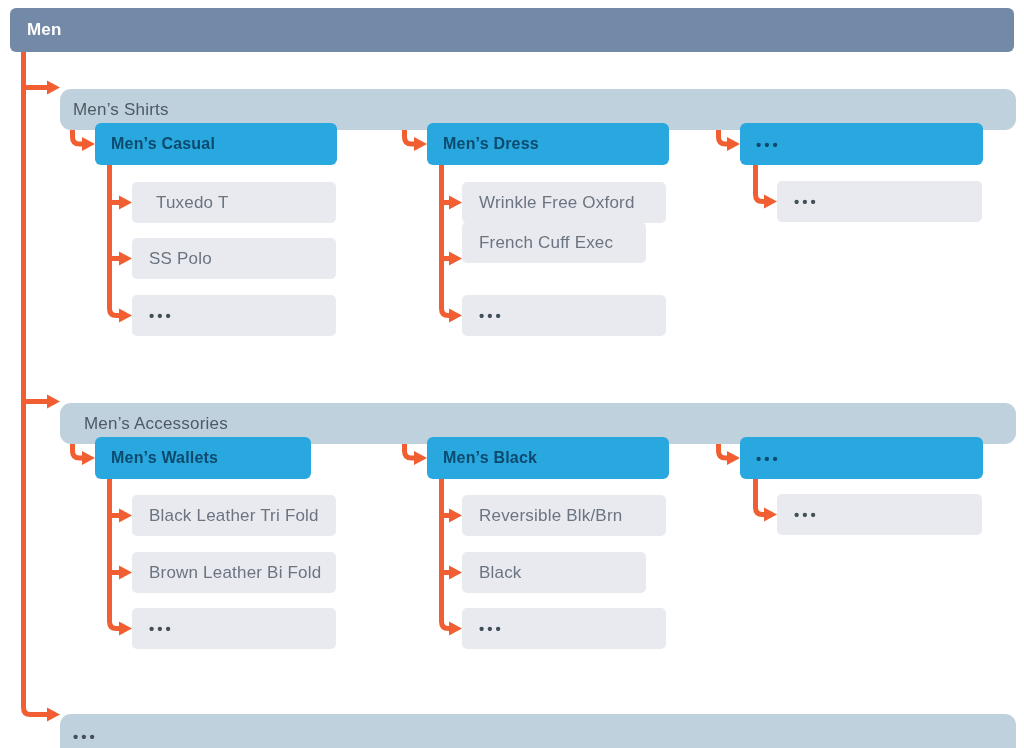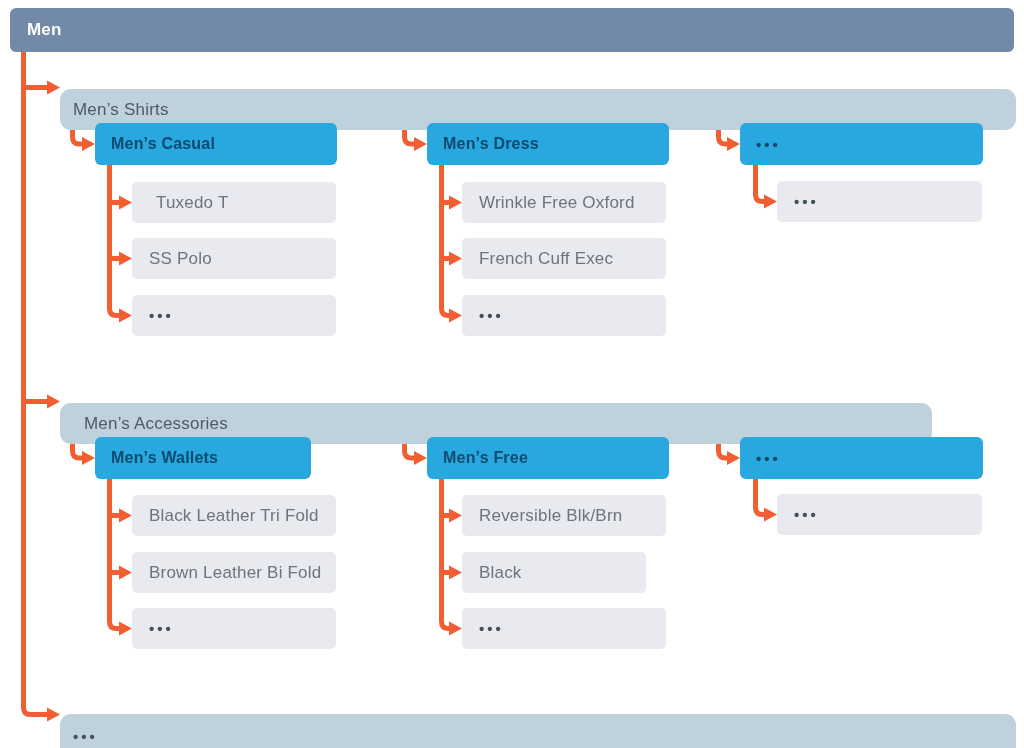--- a/index.html
+++ b/index.html
@@ -120,34 +120,34 @@
 
   <div class="node section" style="left:60px;top:67px;width:956px;height:41px;">Men’s Shirts</div>
 
   <div class="node cat" style="left:95px;top:123px;width:242px;height:42px;">Men’s Casual</div>
   <div class="node leaf" style="left:132px;top:182px;width:204px;height:41px;padding-left:24px;">Tuxedo T</div>
   <div class="node leaf" style="left:132px;top:238px;width:204px;height:41px;">SS Polo</div>
   <div class="node leaf dots" style="left:132px;top:295px;width:204px;height:41px;">•••</div>
 
   <div class="node cat" style="left:427px;top:123px;width:242px;height:42px;text-align:center;">Men’s Dress</div>
   <div class="node leaf" style="left:462px;top:182px;width:204px;height:41px;">Wrinkle Free Oxford</div>
-  <div class="node leaf" style="left:462px;top:238px;width:204px;height:41px;">French Cuff Exec</div>
+  <div class="node leaf" style="left:462px;top:222px;width:184px;height:41px;">French Cuff Exec</div>
   <div class="node leaf dots" style="left:462px;top:295px;width:204px;height:41px;">•••</div>
 
   <div class="node cat dots" style="left:740px;top:123px;width:243px;height:42px;">•••</div>
   <div class="node leaf dots" style="left:777px;top:181px;width:205px;height:41px;">•••</div>
 
-  <div class="node section" style="left:60px;top:381px;width:872px;height:41px;padding-left:24px;">Men’s Accessories</div>
+  <div class="node section" style="left:60px;top:381px;width:956px;height:41px;padding-left:24px;">Men’s Accessories</div>
 
   <div class="node cat" style="left:95px;top:437px;width:216px;height:42px;">Men’s Wallets</div>
   <div class="node leaf" style="left:132px;top:495px;width:204px;height:41px;">Black Leather Tri Fold</div>
   <div class="node leaf" style="left:132px;top:552px;width:204px;height:41px;text-align:center;">Brown Leather Bi Fold</div>
   <div class="node leaf dots" style="left:132px;top:608px;width:204px;height:41px;">•••</div>
 
-  <div class="node cat" style="left:427px;top:437px;width:242px;height:42px;">Men’s Free</div>
+  <div class="node cat" style="left:427px;top:437px;width:242px;height:42px;">Men’s Black</div>
   <div class="node leaf" style="left:462px;top:495px;width:204px;height:41px;">Reversible Blk/Brn</div>
   <div class="node leaf" style="left:462px;top:552px;width:184px;height:41px;">Black</div>
   <div class="node leaf dots" style="left:462px;top:608px;width:204px;height:41px;">•••</div>
 
   <div class="node cat dots" style="left:740px;top:437px;width:243px;height:42px;">•••</div>
   <div class="node leaf dots" style="left:777px;top:494px;width:205px;height:41px;">•••</div>
 
   <div class="node section dots" style="left:60px;top:692px;width:956px;height:45px;">•••</div>
 
 </div>

